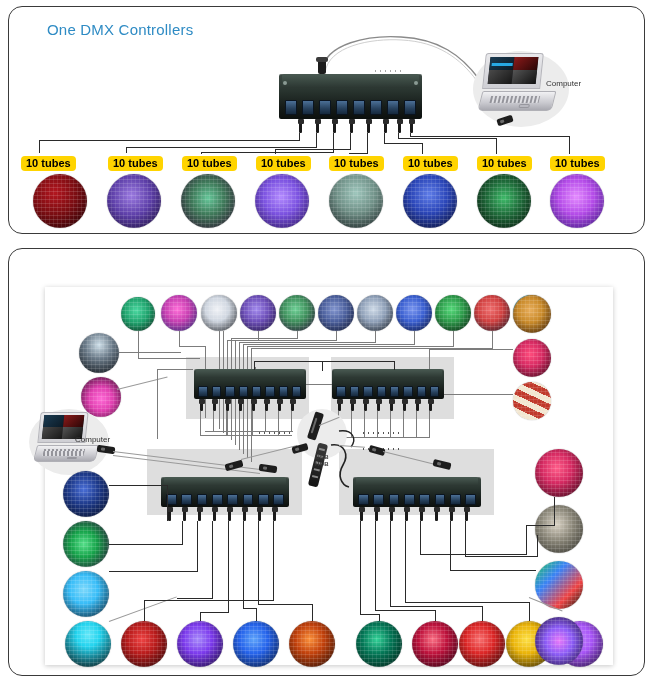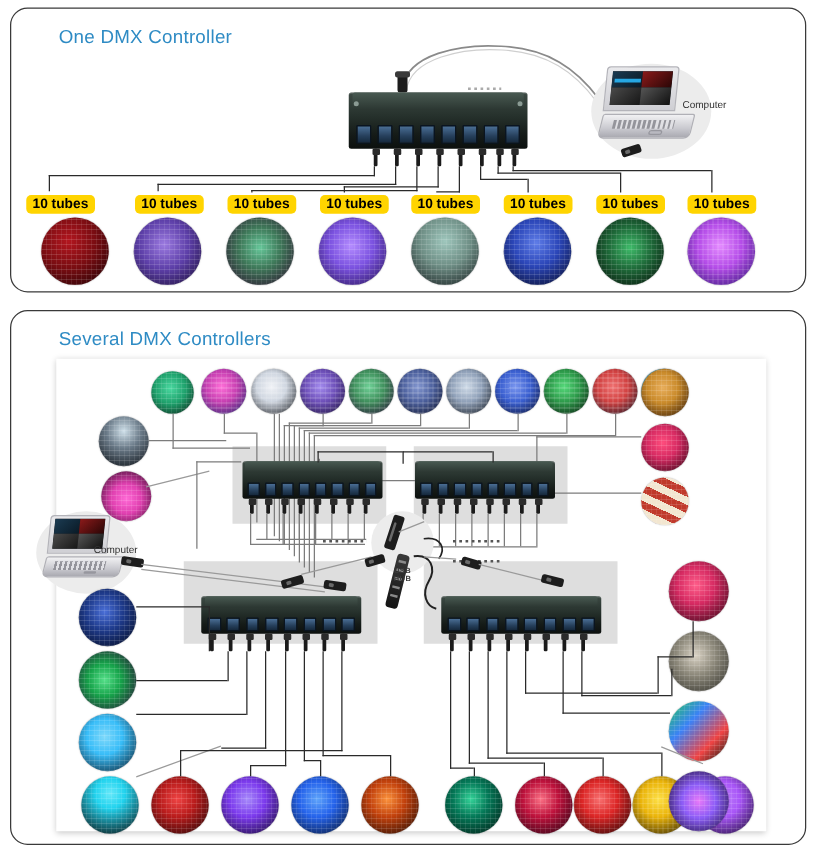--- a/index.html
+++ b/index.html
@@ -285,21 +285,21 @@
     pointer-events: none;
   }
 </style>
 </head>
 <body>
 
 <div class="page">
 
   <div class="panel panel-one">
 
-    <div class="panel-title">One DMX Controller</div>
+    <div class="panel-title">One DMX Controllers</div>
 
     <svg class="curve-svg" style="left:0;top:0;width:637px;height:228px;">
       <path d="M 313 64 C 316 36, 360 28, 392 30 C 430 32, 452 48, 470 72 C 484 92, 492 104, 496 112" fill="none" stroke="#8a8a8a" stroke-width="1.4"></path>
       <path d="M 316 66 C 319 39, 362 31, 393 33 C 429 35, 451 51, 468 74 C 482 93, 490 105, 494 113" fill="none" stroke="#cfcfcf" stroke-width="1"></path>
     </svg>
 
     <div style="position:absolute;left:309px;top:53px;width:8px;height:14px;background:#1c1c1c;border-radius:2px;"></div>
     <div style="position:absolute;left:307px;top:50px;width:12px;height:5px;background:#3a3a3a;border-radius:2px;"></div>
 
     <div class="rack" style="left:270px;top:67px;width:143px;height:45px;">
@@ -397,21 +397,20 @@
     <div class="thumb" style="left:172px;top:167px;width:54px;height:54px;background:radial-gradient(circle at 50% 45%,#66c79a,#3f7a5a 40%,#2c0b2c 100%);"></div>
     <div class="thumb" style="left:246px;top:167px;width:54px;height:54px;background:radial-gradient(circle at 48% 42%,#b48cff,#7b52e0 42%,#22104f 100%);"></div>
     <div class="thumb" style="left:320px;top:167px;width:54px;height:54px;background:radial-gradient(circle at 50% 35%,#9fc7bd,#6f8f86 45%,#141a1c 100%);"></div>
     <div class="thumb" style="left:394px;top:167px;width:54px;height:54px;background:radial-gradient(circle at 48% 38%,#5f7de8,#2b46b8 42%,#070a24 100%);"></div>
     <div class="thumb" style="left:468px;top:167px;width:54px;height:54px;background:radial-gradient(circle at 50% 45%,#3fbb6a,#1f6b3a 42%,#050a06 100%);"></div>
     <div class="thumb" style="left:541px;top:167px;width:54px;height:54px;background:radial-gradient(circle at 48% 42%,#e48bff,#b44ce8 42%,#2a1270 100%);"></div>
   </div>
 
   <div class="panel panel-many">
 
-    <div class="panel-title">Several DMX Controllers</div>
 
     <div class="sheet" style="left:36px;top:38px;width:568px;height:378px;"></div>
 
     <div class="backdrop" style="left:177px;top:108px;width:130px;height:62px;"></div>
     <div class="backdrop" style="left:315px;top:108px;width:130px;height:62px;"></div>
     <div class="backdrop" style="left:138px;top:200px;width:155px;height:66px;"></div>
     <div class="backdrop" style="left:330px;top:200px;width:155px;height:66px;"></div>
 
     <div style="position:absolute;left:300px;top:100px;width:22px;height:180px;background:#ffffff;"></div>
 

